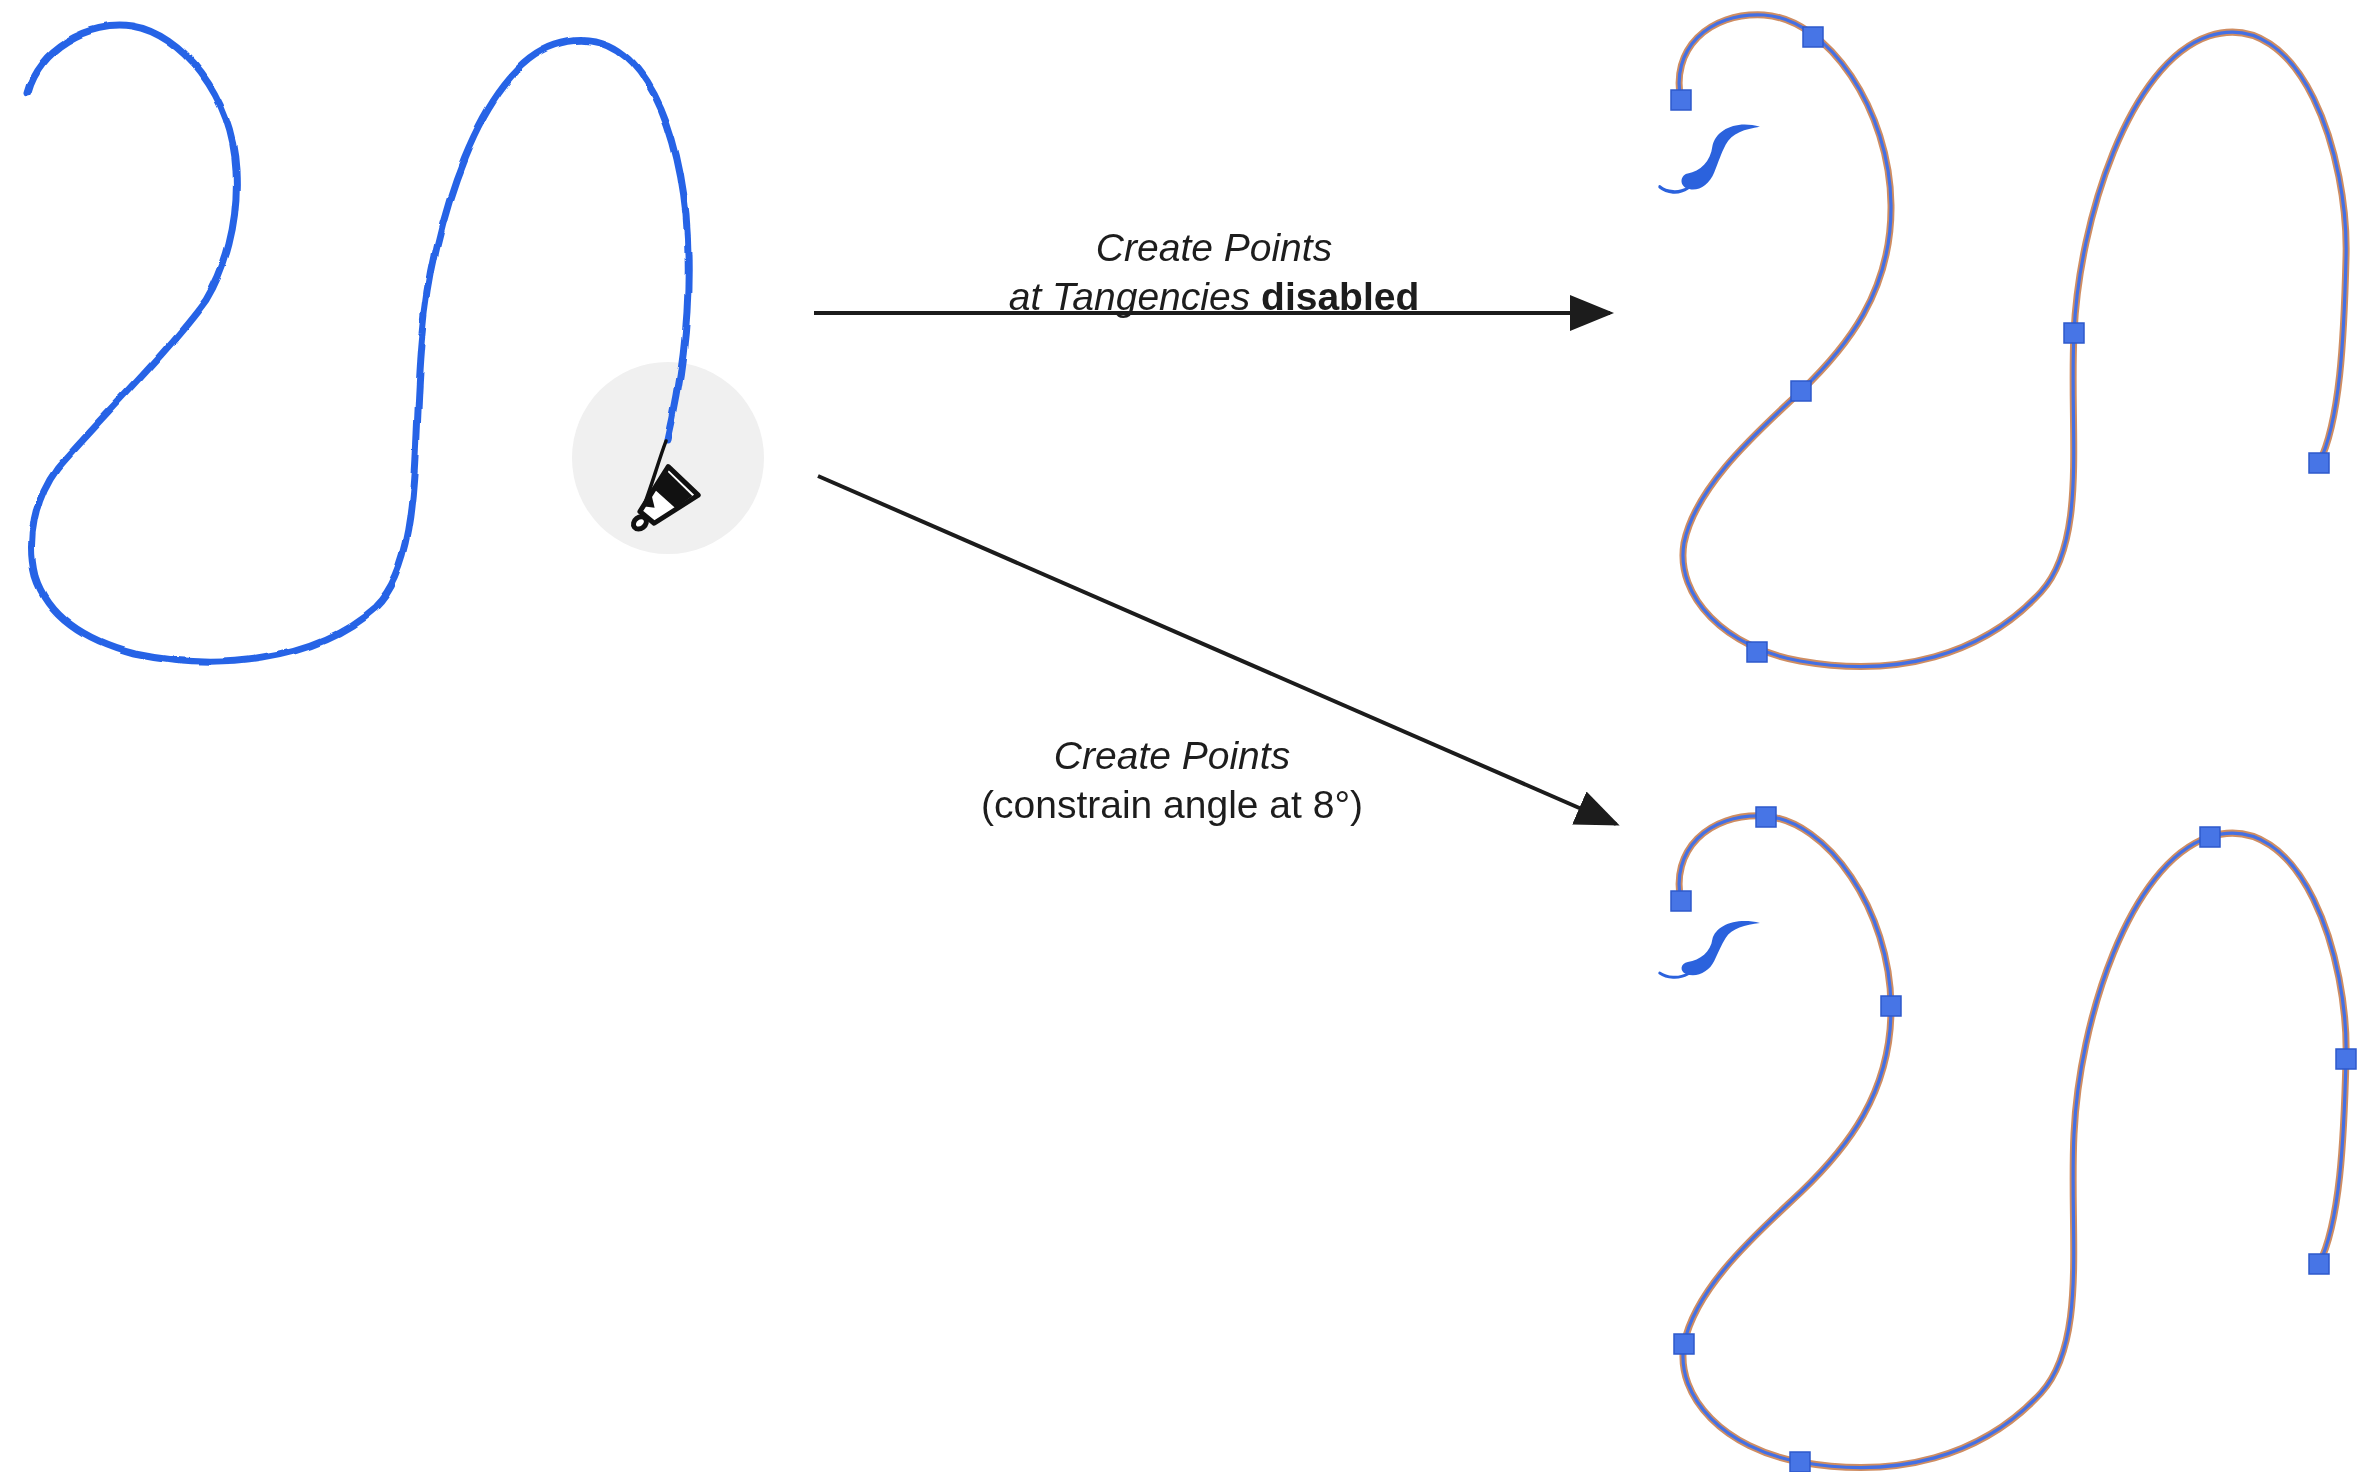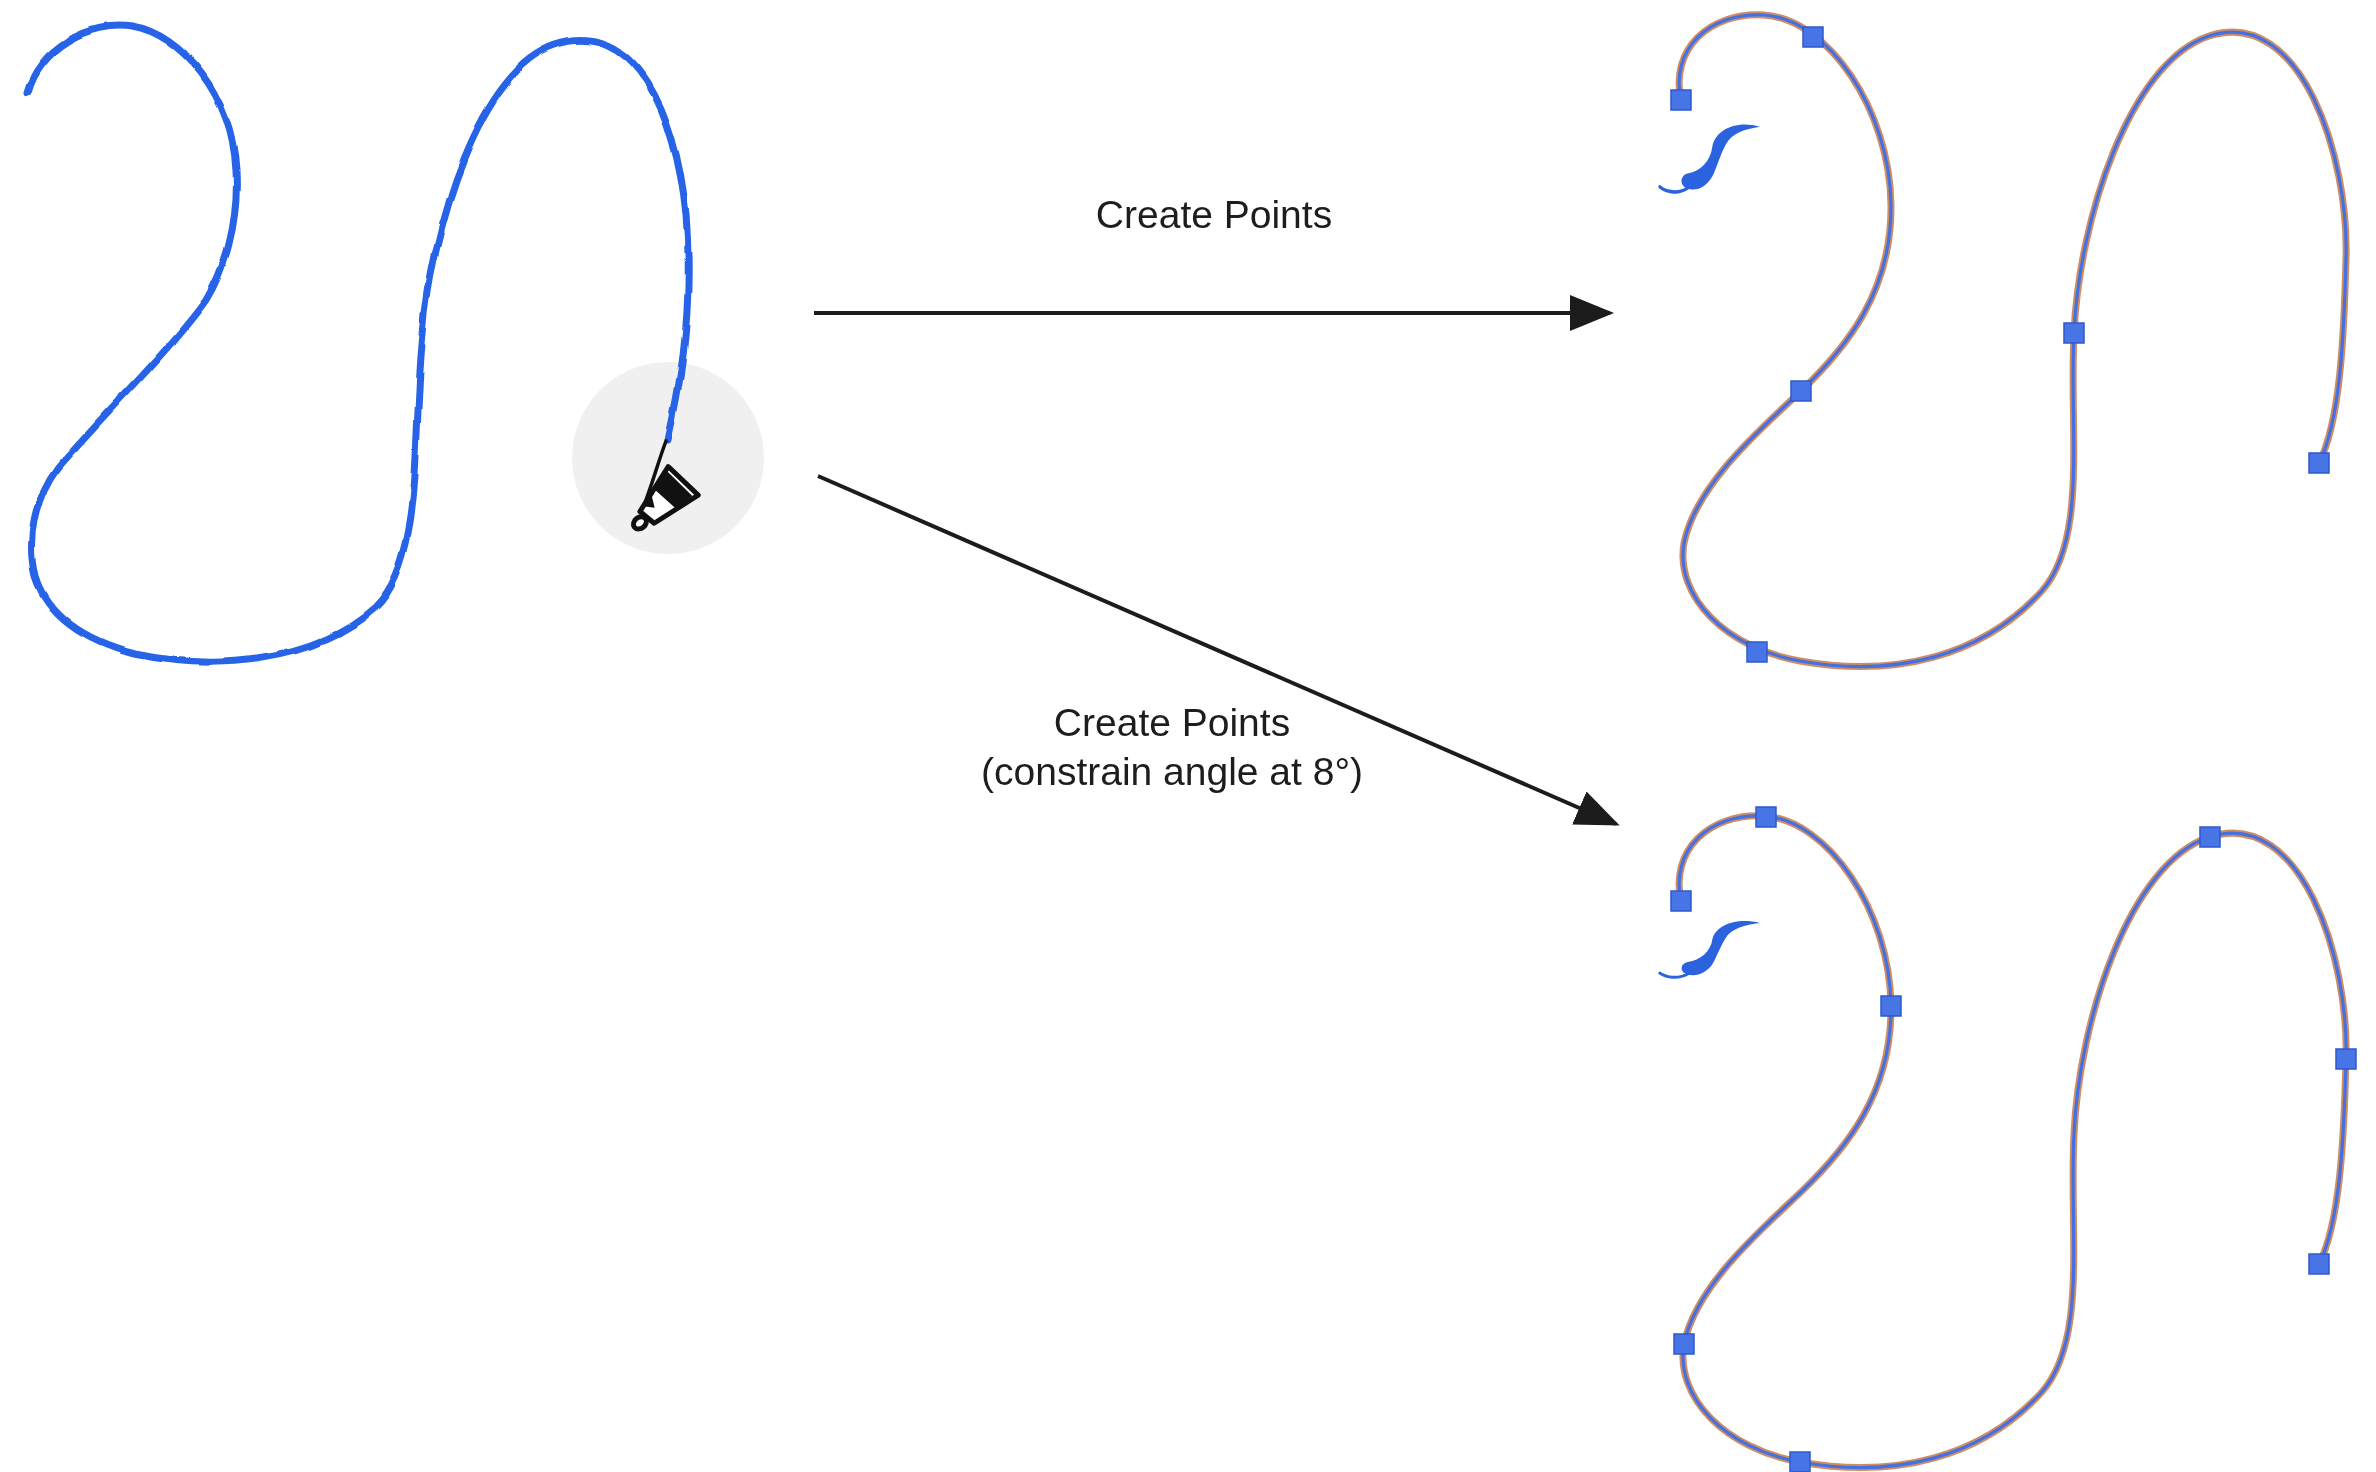--- a/index.html
+++ b/index.html
@@ -13,21 +13,21 @@
   .diagram-svg{position:absolute;left:0;top:0;}
   .label{
     position:absolute;
     transform:translateX(-50%);
     text-align:center;
     color:#1d1d1d;
     font-size:39px;
     line-height:49px;
     white-space:nowrap;
   }
-  .label .it{}
+  .label .it{font-style:italic;margin-top:33px;}
   .label .bd{font-weight:700;font-style:normal;margin-left:0.28em;}
 </style>
 </head>
 <body>
 
 <div class="stage">
 
   <svg class="diagram-svg" width="2376" height="1472" viewBox="0 0 2376 1472">
     <defs>
       <marker id="ah" orient="auto" markerUnits="strokeWidth" markerWidth="11" markerHeight="9" refX="10" refY="4.5">
@@ -112,20 +112,23 @@
       <g transform="translate(29,118) scale(0.88,1.0)" fill="#2b62dd">
         <path d="M92,4 C66,-2 42,6 38,20 C36,33 24,41 10,43 C2,44 0,52 8,55
                  C20,59 34,53 40,42 C45,33 48,26 53,19 C60,9 75,6 92,4 Z"></path>
         <path d="M10,55 C0,60 -14,59 -22,54" fill="none" stroke="#2b62dd" stroke-width="3" stroke-linecap="round"></path>
       </g>
     </g>
   </svg>
 
   <div class="label" style="left:1214px; top:190px;">
     <div class="it">Create Points</div>
+    <div>
+      <span class="it">at Tangencies</span><span class="bd">disabled</span>
+    </div>
   </div>
 
   <div class="label" style="left:1172px; top:698px;">
     <div class="it">Create Points</div>
     <div>(constrain angle at 8°)</div>
   </div>
 
 </div>
 
 </body></html>

